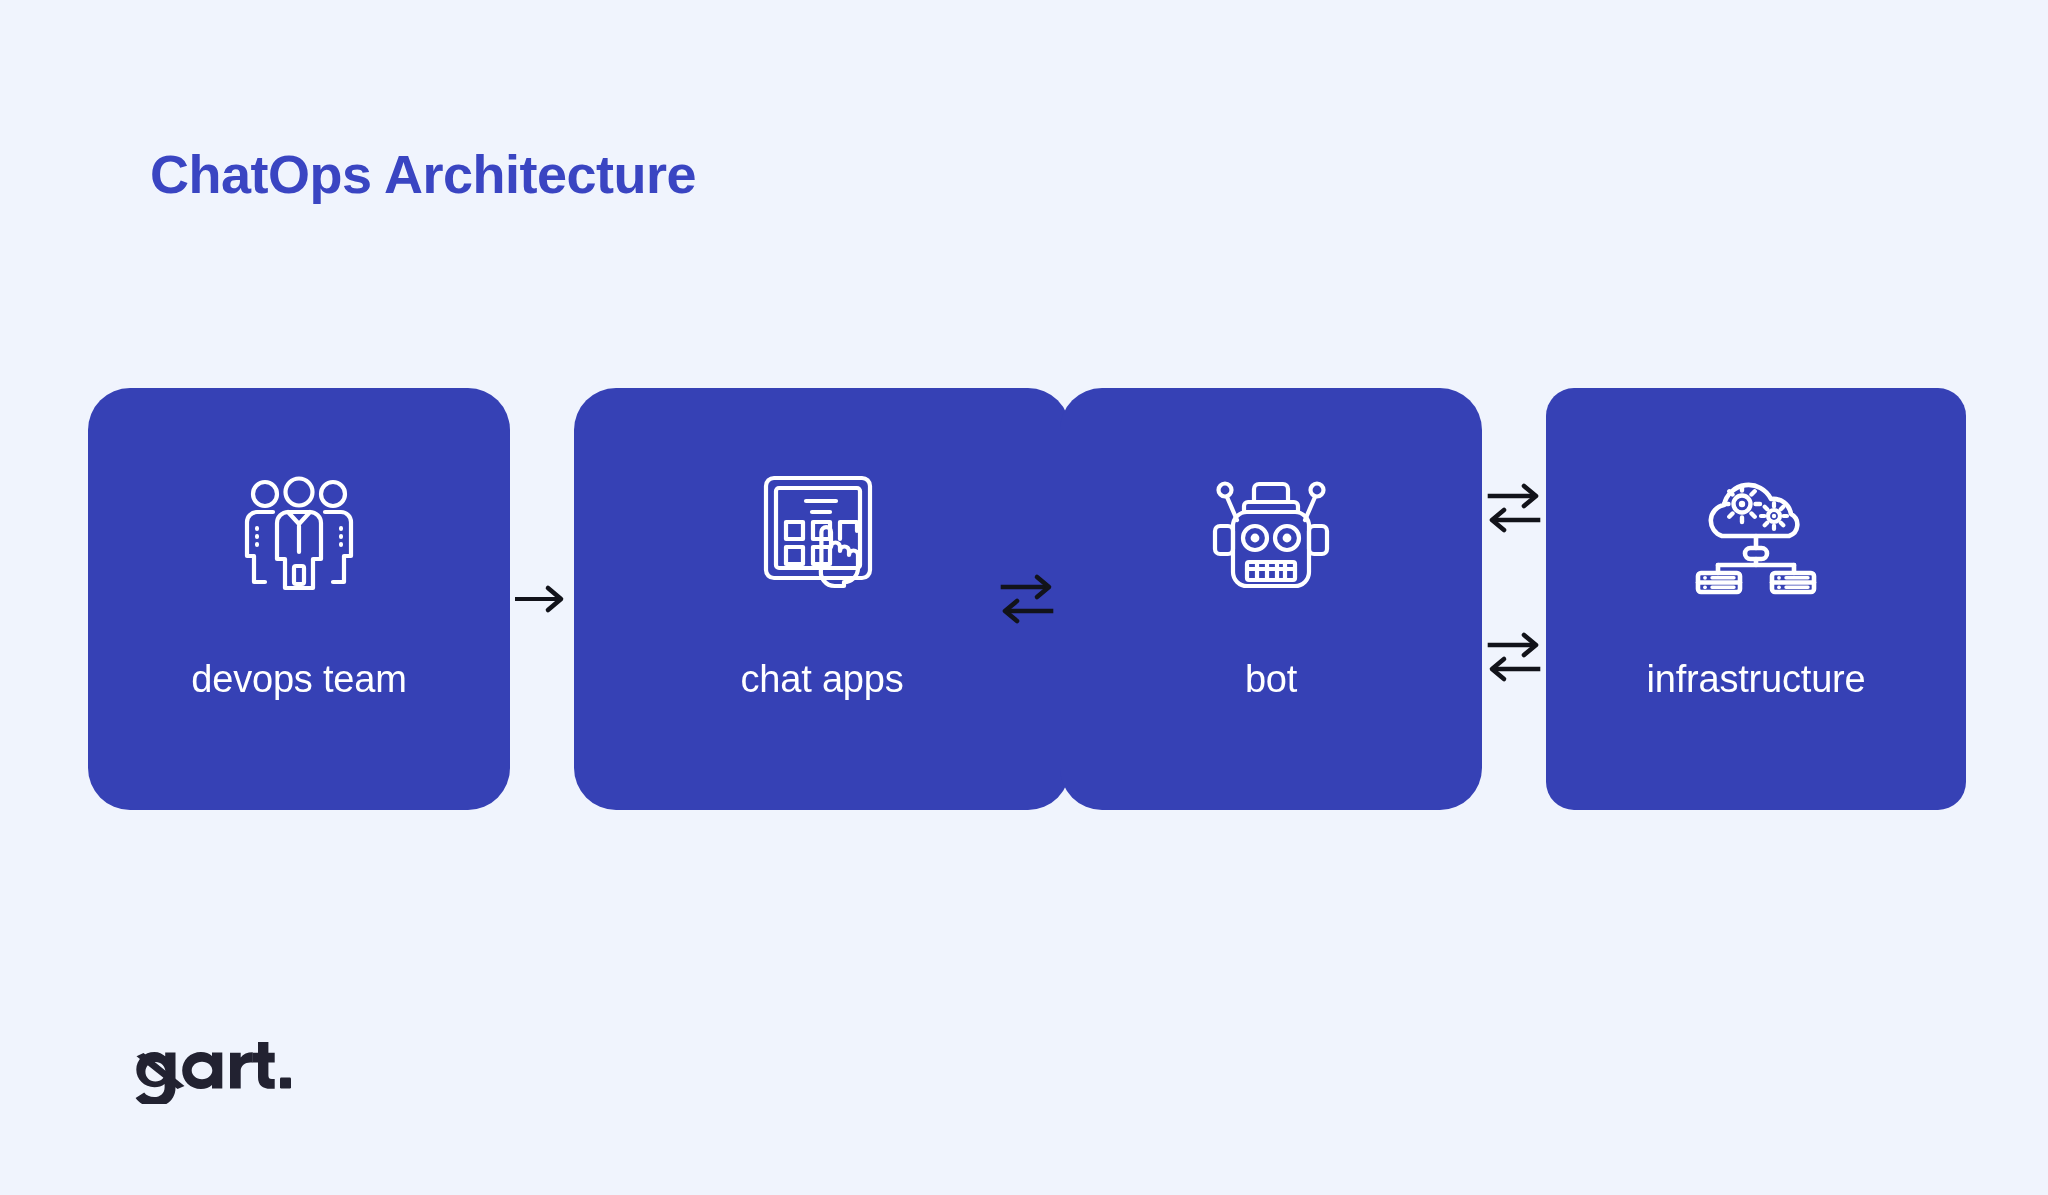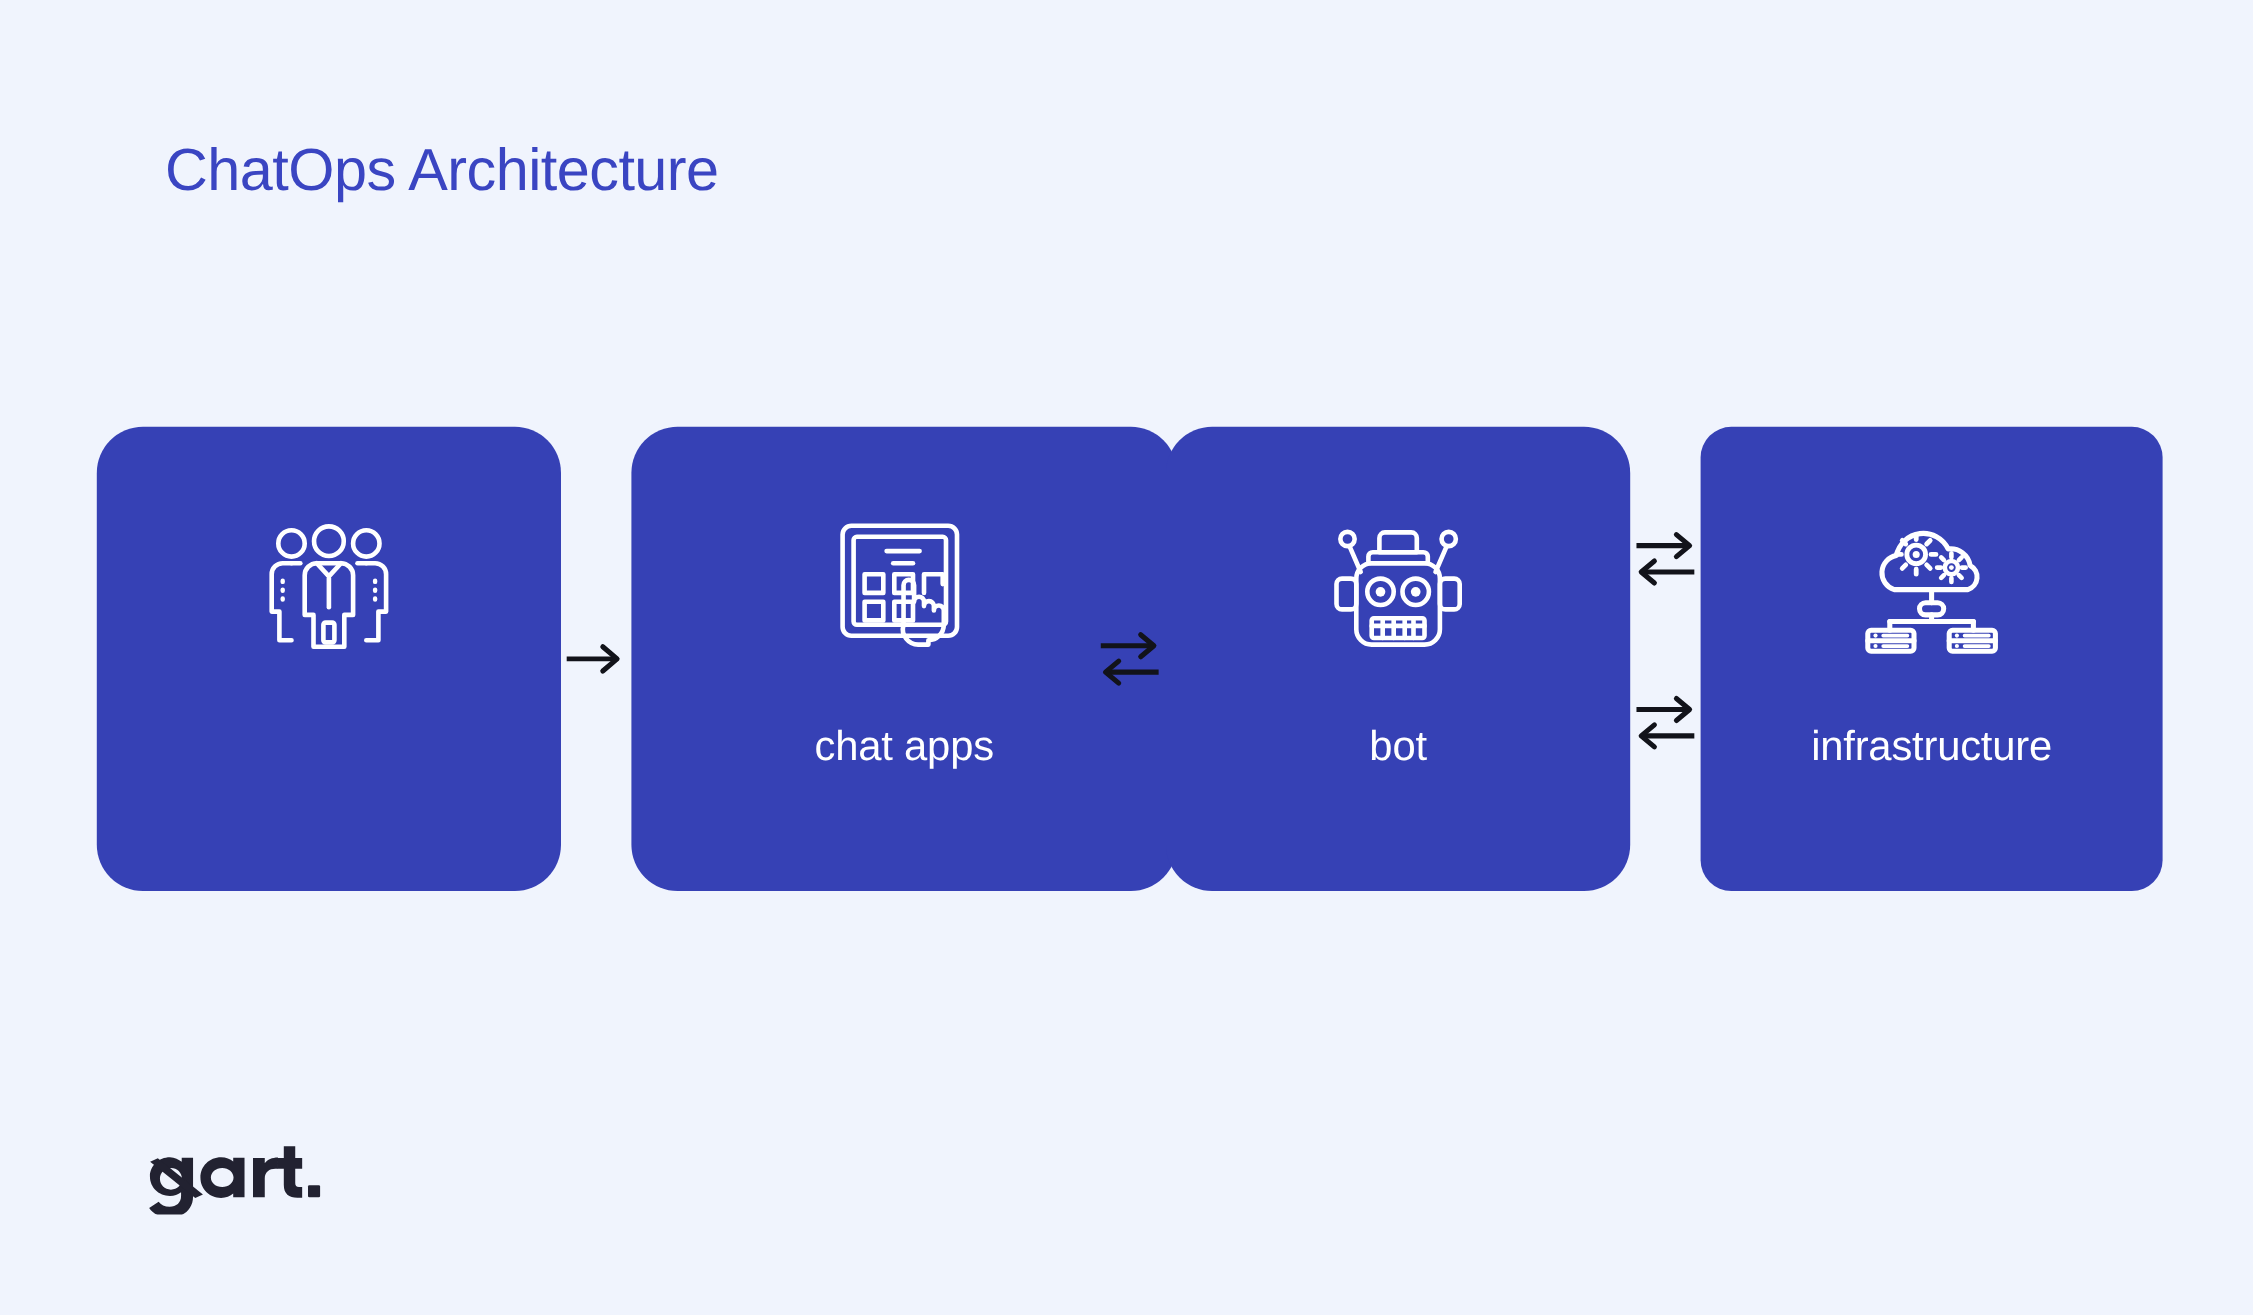--- a/index.html
+++ b/index.html
@@ -12,23 +12,23 @@
     background: #f0f4fd;
     font-family: "Liberation Sans", sans-serif;
     overflow: hidden;
     position: relative;
   }
 
   
   #page-title {
     position: absolute;
     left: 150px;
-    top: 124px;
+    top: 143px;
     font-size: 54px;
-    font-weight: 400;
+    font-weight: 700;
     color: #3a45c2;
     letter-spacing: -0.5px;
     white-space: nowrap;
   }
 
   
   #diagram {
     position: absolute;
     left: 0;
     top: 388px;
@@ -150,20 +150,21 @@
 
         <path d="M53 44 l11 12 l11 -12"></path>
         <path d="M64 58 v26"></path>
 
         <rect x="59" y="98" width="10" height="18" rx="2"></rect>
 
         <path d="M22 60 v1 M22 68 v1 M22 76 v1" stroke-width="4"></path>
         <path d="M106 60 v1 M106 68 v1 M106 76 v1" stroke-width="4"></path>
       </svg>
     </div>
+    <div class="node-label">devops team</div>
   </div>
 
   <div class="node-card c2">
     <div class="node-icon">
       <svg viewBox="0 0 128 128" fill="none" stroke="#ffffff" stroke-width="4.2" stroke-linecap="round" stroke-linejoin="round">
 
         <rect x="8" y="10" width="104" height="100" rx="8"></rect>
 
         <rect x="18" y="20" width="84" height="80" rx="3"></rect>
 

